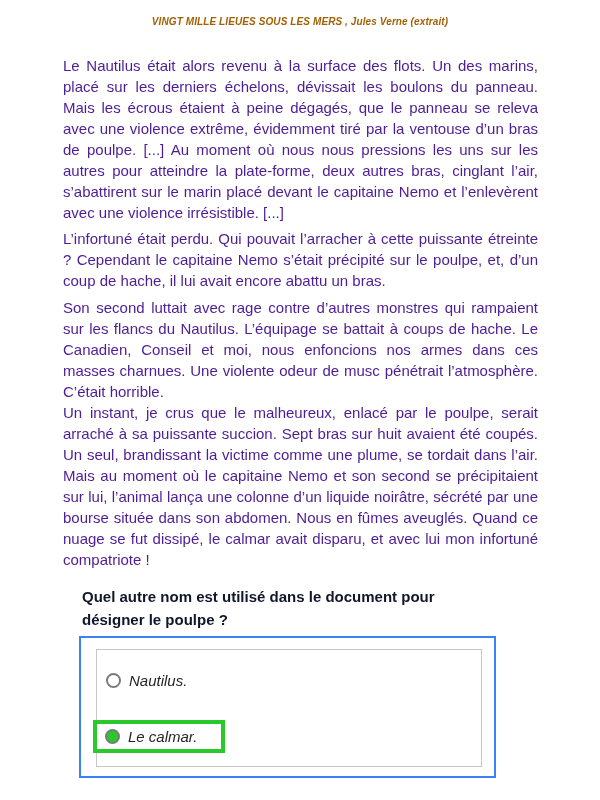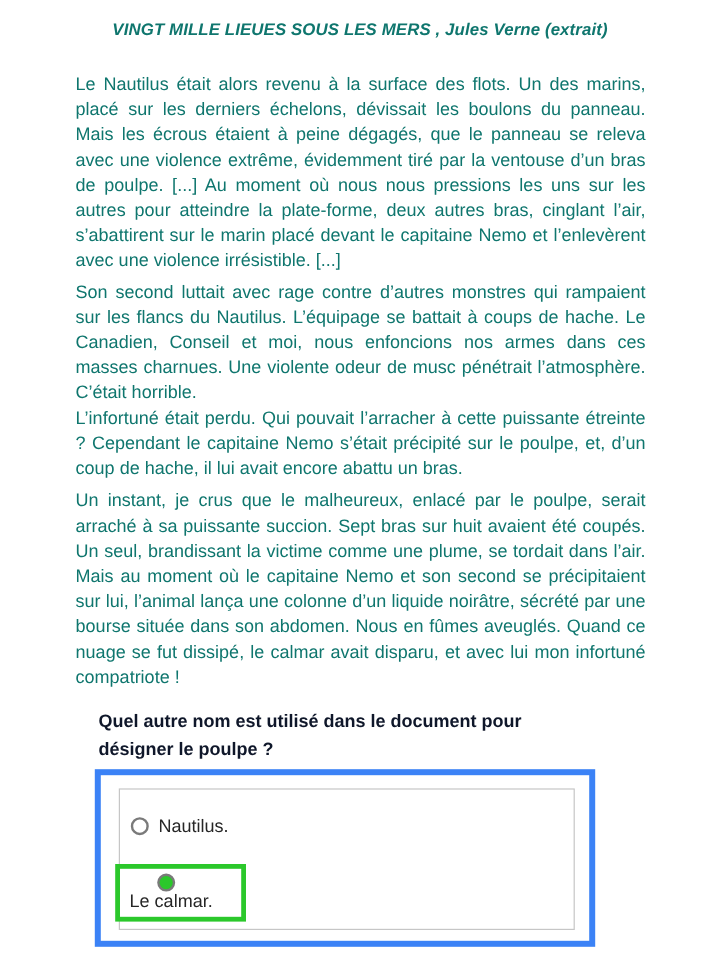--- a/index.html
+++ b/index.html
@@ -8,52 +8,53 @@
     position: relative;
     width: 600px;
     height: 800px;
     background: #ffffff;
     font-family: "Liberation Sans", sans-serif;
     overflow: hidden;
   }
   .doc-title {
     padding-top: 16px;
     text-align: center;
-    font-size: 14px;
+    font-size: 10px;
     font-weight: bold;
     font-style: italic;
-    color: #0f766e;
+    color: #a16207;
     letter-spacing: 0.1px;
   }
   .text-block {
     margin: 28px 62px 0 63px;
     width: 475px;
     text-align: justify;
     font-size: 15px;
     line-height: 21px;
-    color: #0f766e;
+    color: #4c1d95;
   }
   .para { margin: 0 0 5px 0; }
   .para.p2 { margin-bottom: 6px; }
   .para.p3 { margin-bottom: 0; }
   .para.p4 { margin-bottom: 0; }
   .quiz { margin: 15px 0 0 82px; }
   .question {
     font-weight: bold;
     font-size: 15px;
     line-height: 23px;
     width: 402px;
     color: #0f172a;
   }
   .options-outer {
     margin-top: 5px;
     margin-left: -3px;
     width: 417px;
-    border: 5px solid #3b82f6;
+    border: 2px solid #3b82f6;
     padding: 11px 12px 9px 15px;
+    font-style: italic;
   }
   .options-inner {
     border: 1px solid #c6c6c6;
     height: 118px;
     padding: 2px 0 2px 9px;
     display: flex;
     flex-direction: column;
     justify-content: space-around;
     overflow: visible;
   }
@@ -74,35 +75,34 @@
     margin-right: 8px;
     flex-shrink: 0;
   }
   .radio.selected { background: #2bc82b; }
   .highlight-box {
     display: inline-flex;
     align-items: center;
     border: 4px solid #2bc82b;
     padding: 4px 24px 4px 8px;
     margin: -8px 0 -8px -13px;
-    flex-direction: column;
   }
   .option-label { white-space: nowrap; }
 </style>
 </head>
 <body>
 
 <div class="page">
 
   <div class="doc-title">VINGT MILLE LIEUES SOUS LES MERS , Jules Verne (extrait)</div>
 
   <div class="text-block">
     <p class="para p1">Le Nautilus était alors revenu à la surface des flots. Un des marins, placé sur les derniers échelons, dévissait les boulons du panneau. Mais les écrous étaient à peine dégagés, que le panneau se releva avec une violence extrême, évidemment tiré par la ventouse d’un bras de poulpe. [...] Au moment où nous nous pressions les uns sur les autres pour atteindre la plate-forme, deux autres bras, cinglant l’air, s’abattirent sur le marin placé devant le capitaine Nemo et l’enlevèrent avec une violence irrésistible. [...]</p>
+    <p class="para p2">L’infortuné était perdu. Qui pouvait l’arracher à cette puissante étreinte ? Cependant le capitaine Nemo s’était précipité sur le poulpe, et, d’un coup de hache, il lui avait encore abattu un bras.</p>
     <p class="para p3">Son second luttait avec rage contre d’autres monstres qui rampaient sur les flancs du Nautilus. L’équipage se battait à coups de hache. Le Canadien, Conseil et moi, nous enfoncions nos armes dans ces masses charnues. Une violente odeur de musc pénétrait l’atmosphère. C’était horrible.</p>
-    <p class="para p2">L’infortuné était perdu. Qui pouvait l’arracher à cette puissante étreinte ? Cependant le capitaine Nemo s’était précipité sur le poulpe, et, d’un coup de hache, il lui avait encore abattu un bras.</p>
     <p class="para p4">Un instant, je crus que le malheureux, enlacé par le poulpe, serait arraché à sa puissante succion. Sept bras sur huit avaient été coupés. Un seul, brandissant la victime comme une plume, se tordait dans l’air. Mais au moment où le capitaine Nemo et son second se précipitaient sur lui, l’animal lança une colonne d’un liquide noirâtre, sécrété par une bourse située dans son abdomen. Nous en fûmes aveuglés. Quand ce nuage se fut dissipé, le calmar avait disparu, et avec lui mon infortuné compatriote !</p>
   </div>
 
   <div class="quiz">
     <div class="question">Quel autre nom est utilisé dans le document pour désigner le poulpe ?</div>
 
     <div class="options-outer">
       <div class="options-inner">
 
         <div class="option">

